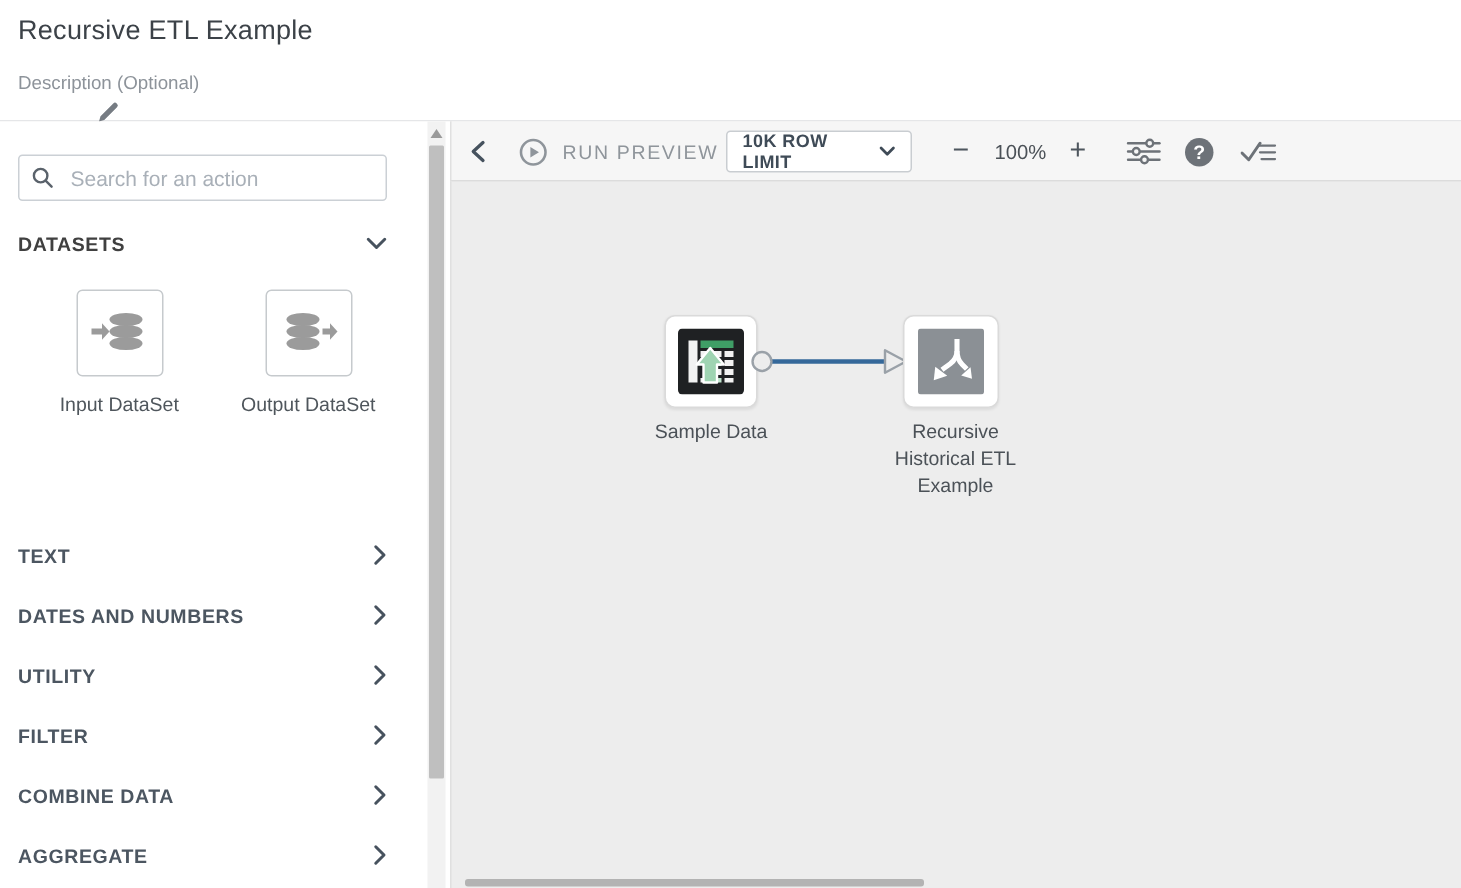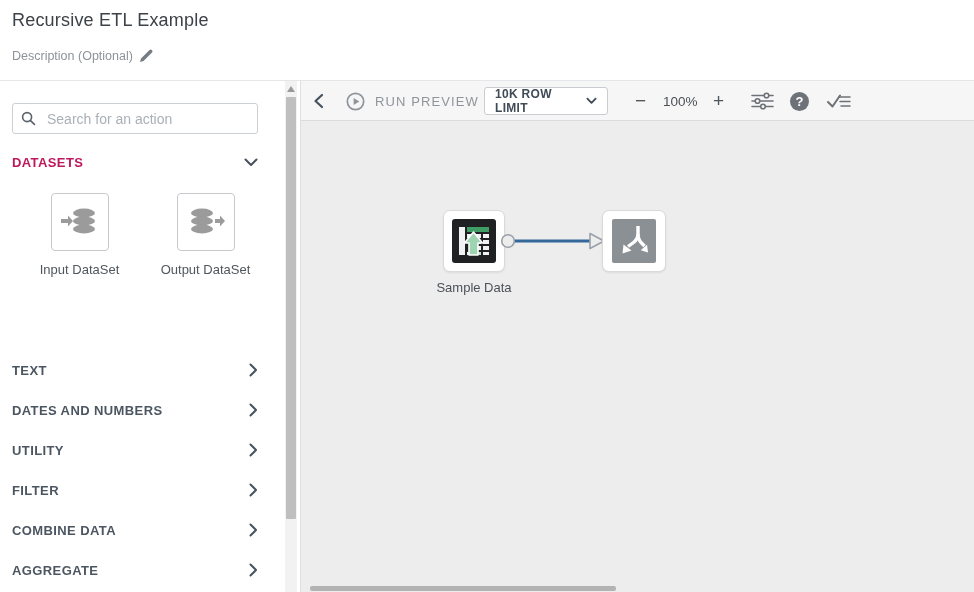--- a/index.html
+++ b/index.html
@@ -4,30 +4,30 @@
 <style>
   * { margin:0; padding:0; box-sizing:border-box; }
   html,body { width:974px; height:592px; background:#fff; }
   body { font-family:"Liberation Sans", sans-serif; color:#4c5661; overflow:hidden; }
   .app { position:relative; width:974px; height:592px; background:#fff; }
   .abs { position:absolute; }
 
   
   .header { left:0; top:0; width:974px; height:81px; background:#fff; border-bottom:1px solid #e5e6e8; }
   .page-title { left:12px; top:10px; font-size:18px; font-weight:400; color:#3c4248; letter-spacing:.2px; }
-  .desc-row { left:12px; top:48px; display:flex; align-items:center; gap:5px; cursor:pointer; }
+  .desc-row { left:12px; top:48px; display:flex; align-items:center; gap:5px; cursor:pointer;flex-direction:column; }
   .desc-label { font-size:12.5px; color:#8d939a; }
 
   
   .sidebar { left:0; top:81px; width:300px; height:511px; background:#fff; }
   .search-box { left:12px; top:22px; width:246px; height:31px; border:1px solid #cbd0d5; border-radius:3px; background:#fff; display:flex; align-items:center; padding:0 8px; gap:11px; }
   .search-box input { border:none; outline:none; flex:1; font-size:14px; color:#4c5661; font-family:"Liberation Sans", sans-serif; background:transparent; }
   .search-box input::placeholder { color:#a9b0b8; }
   .section-row { left:12px; top:66px; width:246px; height:30px; display:flex; align-items:center; justify-content:space-between; cursor:pointer; }
-  .section-label { font-size:13px; font-weight:700; color:#be185d; letter-spacing:.4px; }
+  .section-label { font-size:13px; font-weight:700; color:#404040; letter-spacing:.4px; }
   .tiles { left:0; top:112px; width:285px; display:flex; justify-content:center; gap:40px; }
   .tile { width:86px; display:flex; flex-direction:column; align-items:center; cursor:grab; }
   .tile-box { width:58px; height:58px; border:1px solid #c6cacd; border-radius:4px; background:#fff; display:flex; align-items:center; justify-content:center; }
   .tile-label { margin-top:11px; font-size:13px; color:#4f565c; white-space:nowrap; }
   .cat-row { left:12px; width:246px; height:30px; display:flex; align-items:center; justify-content:space-between; cursor:pointer;margin-top:40px; }
   .cat-label { font-size:13px; font-weight:700; color:#4c5661; letter-spacing:.4px; }
 
   
   .v-scroll-track { left:285px; top:81px; width:12px; height:511px; background:#f2f2f2; }
   .v-scroll-up { left:287px; top:86px; width:0; height:0; border-left:4px solid transparent; border-right:4px solid transparent; border-bottom:6px solid #9a9a9a; }
@@ -293,16 +293,17 @@
         <rect x="0" y="0" width="44" height="44" rx="2" fill="#8b9095"></rect>
         <g stroke="#ffffff" stroke-width="3.4" fill="none">
           <path d="M26 7 V15 Q26 20 21.5 23.5 L16 27.5"></path>
           <path d="M26 15 Q26 20.5 29.5 24 L32.5 27"></path>
         </g>
         <polygon points="10.5,34.5 11.5,25.5 19.5,31.5" fill="#ffffff"></polygon>
         <polygon points="36,33.5 35,25.8 28.8,31.3" fill="#ffffff"></polygon>
       </svg>
     </span>
   </div>
+  <div class="abs node-label" style="left:587px; top:279px; width:100px;">Recursive Historical ETL Example</div>
 
   <div class="abs h-scroll-thumb"></div>
 
 </div>
 
 </body></html>

